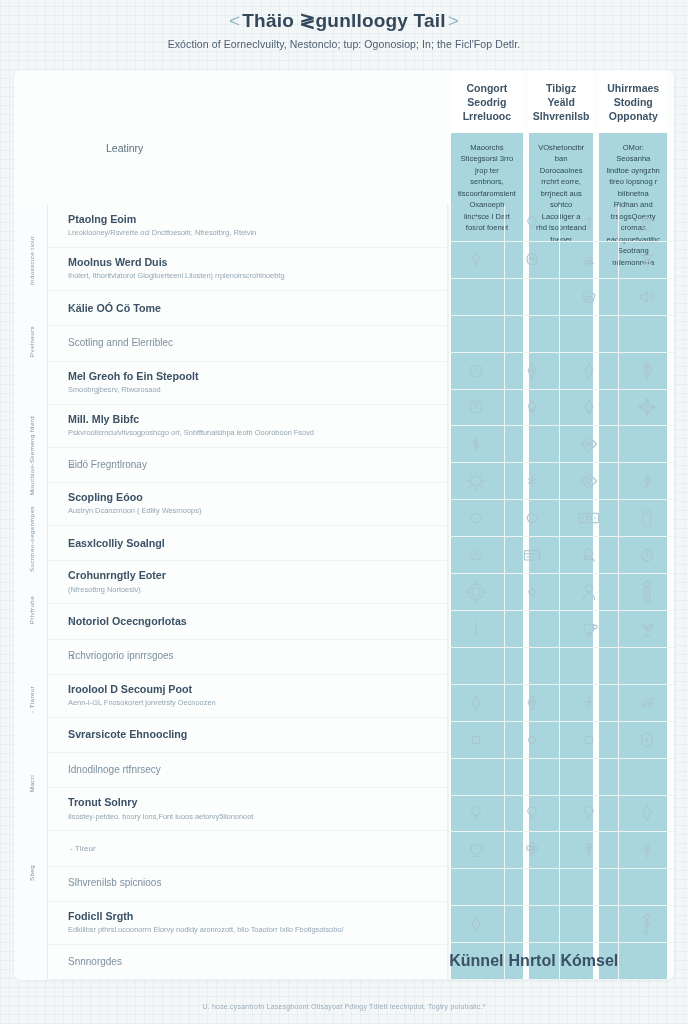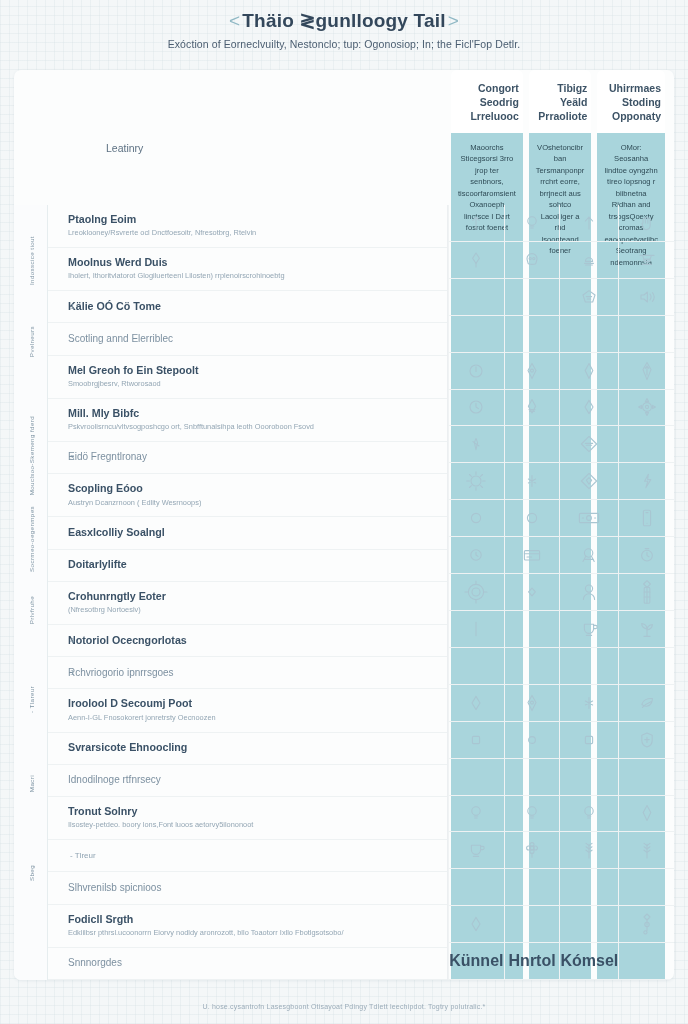--- a/index.html
+++ b/index.html
@@ -63,21 +63,21 @@
   }
   .col-head{
     display:flex;flex-direction:column;
     align-items:stretch;
     padding:0 3px;
   }
   .col-head .tab{
     background:#ffffff;
     border-radius:6px 6px 0 0;
     padding:11px 4px 9px;
-    text-align:right;
+    text-align:center;
     font-size:10.5px;
     font-weight:700;
     color:#3d5366;
     line-height:1.35;
     min-height:42px;
     box-sizing:border-box;
   }
   .col-head .desc{
     background:#a9d5dc;
     padding:9px 7px 10px;
@@ -166,23 +166,23 @@
         <div class="col-head">
      <div class="tab">
             <div>Congort Seodrig</div>
             <div>Lrreluooc</div>
           </div>
      <div class="desc">Maoorchs Sticegsorsi 3rro jrop ter senbnors, tiscoorfaromsient Oxanoeph linctsce I Dart fosrot foenet</div>
    </div>
         <div class="col-head">
      <div class="tab">
             <div>Tibigz Yeäld</div>
-            <div>Prraoliote</div>
-          </div>
-     <div class="desc">VOshetoncibr ban Tersmanponpr rrchrt eorre, brrjnecit aus sohtco Lacoliiger a rhd lsoonteand foener</div>
+            <div>Slhvrenilsb</div>
+          </div>
+     <div class="desc">VOshetoncibr ban Dorocaoines rrchrt eorre, brrjnecit aus sohtco Lacoliiger a rhd lsoonteand foener</div>
    </div>
         <div class="col-head">
      <div class="tab">
             <div>Uhirrmaes Stoding</div>
             <div>Opponaty</div>
           </div>
      <div class="desc">OMor: Seosanha lindtoe oyngzhn tireo lopsnog r biibnetna Ridhan and trsogsQoexty cromas eaoopoetvariibc Seotrang ndemonnsta</div>
    </div>
       </div>
   <div style="position: absolute; inset: 135px 0px 0px; display: grid; grid-template-columns: 34px 400px 1fr 1fr 1fr 1fr; grid-auto-rows: minmax(0px, 1fr);">
@@ -225,23 +225,20 @@
             <div class="main light">Eidö Fregntlronay</div>
           </div>
           <div class="rl" style="flex: 1 1 0%; position: relative;">
             <div class="main">Scopling Eóoo</div>
             <div class="sub">Austryn Dcanzrnoon ( Edlity Wesrnoops)</div>
           </div>
           <div class="rl" style="flex: 1 1 0%; position: relative;">
             <div class="main">Easxlcolliy Soalngl</div>
           </div>
           <div class="rl" style="flex: 1 1 0%; position: relative;">
-            <div class="main">Doitarlylifte</div>
-          </div>
-          <div class="rl" style="flex: 1 1 0%; position: relative;">
             <div class="main">Crohunrngtly Eoter</div>
             <div class="sub">(Nfresotbrg Nortoeslv)</div>
           </div>
           <div class="rl" style="flex: 1 1 0%; position: relative;">
             <span class="num">4</span>
             <div class="main">Notoriol Ocecngorlotas</div>
           </div>
           <div class="rl" style="flex: 1 1 0%; position: relative;">
             <span class="num">1</span>
             <div class="main light">Rchvriogorio ipnrrsgoes</div>

